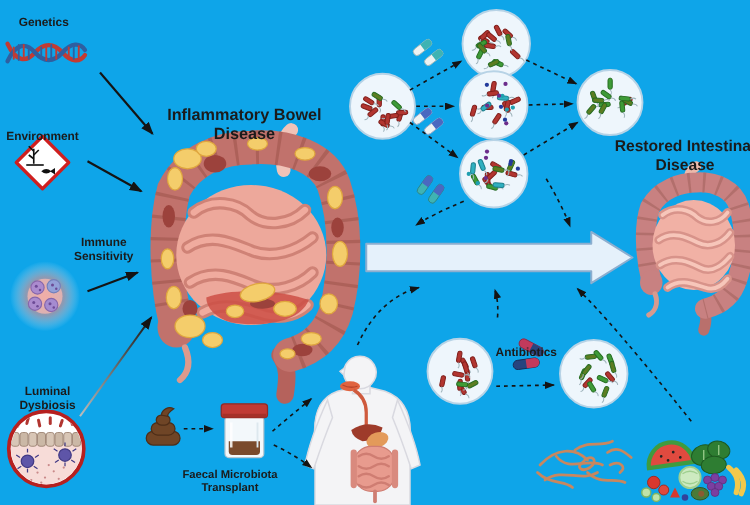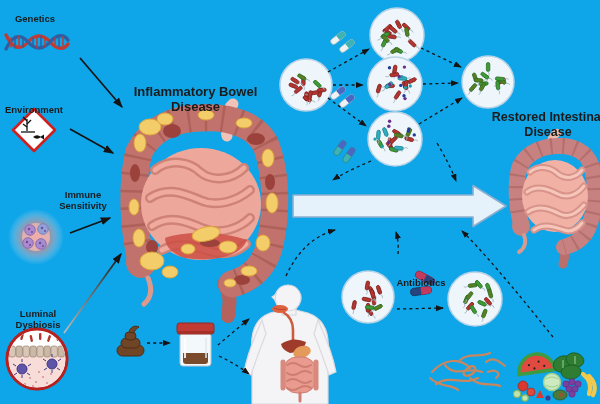--- a/index.html
+++ b/index.html
@@ -738,15 +738,19 @@
 <div class="lbl lbl-sm" style="left:0px;top:308px;width:76px;">Luminal Dysbiosis</div>
 
 
 <div class="lbl lbl-md" style="left:489px;top:110px;width:118px;">
   <span>Restored Intestinal</span><br>
   <span>Disease</span>
 </div>
 
 <div class="lbl lbl-sm" style="left:385px;top:256px;width:72px;font-weight:700;margin-top:21px;">Antibiotics</div>
 
-
-
+<div class="lbl lbl-xs" style="left:143px;top:374px;width:82px;">
+  <span>Faecal Microbiota</span><br>
+  <span>Transplant</span>
 </div>
 
+
+</div>
+
 </body></html>

